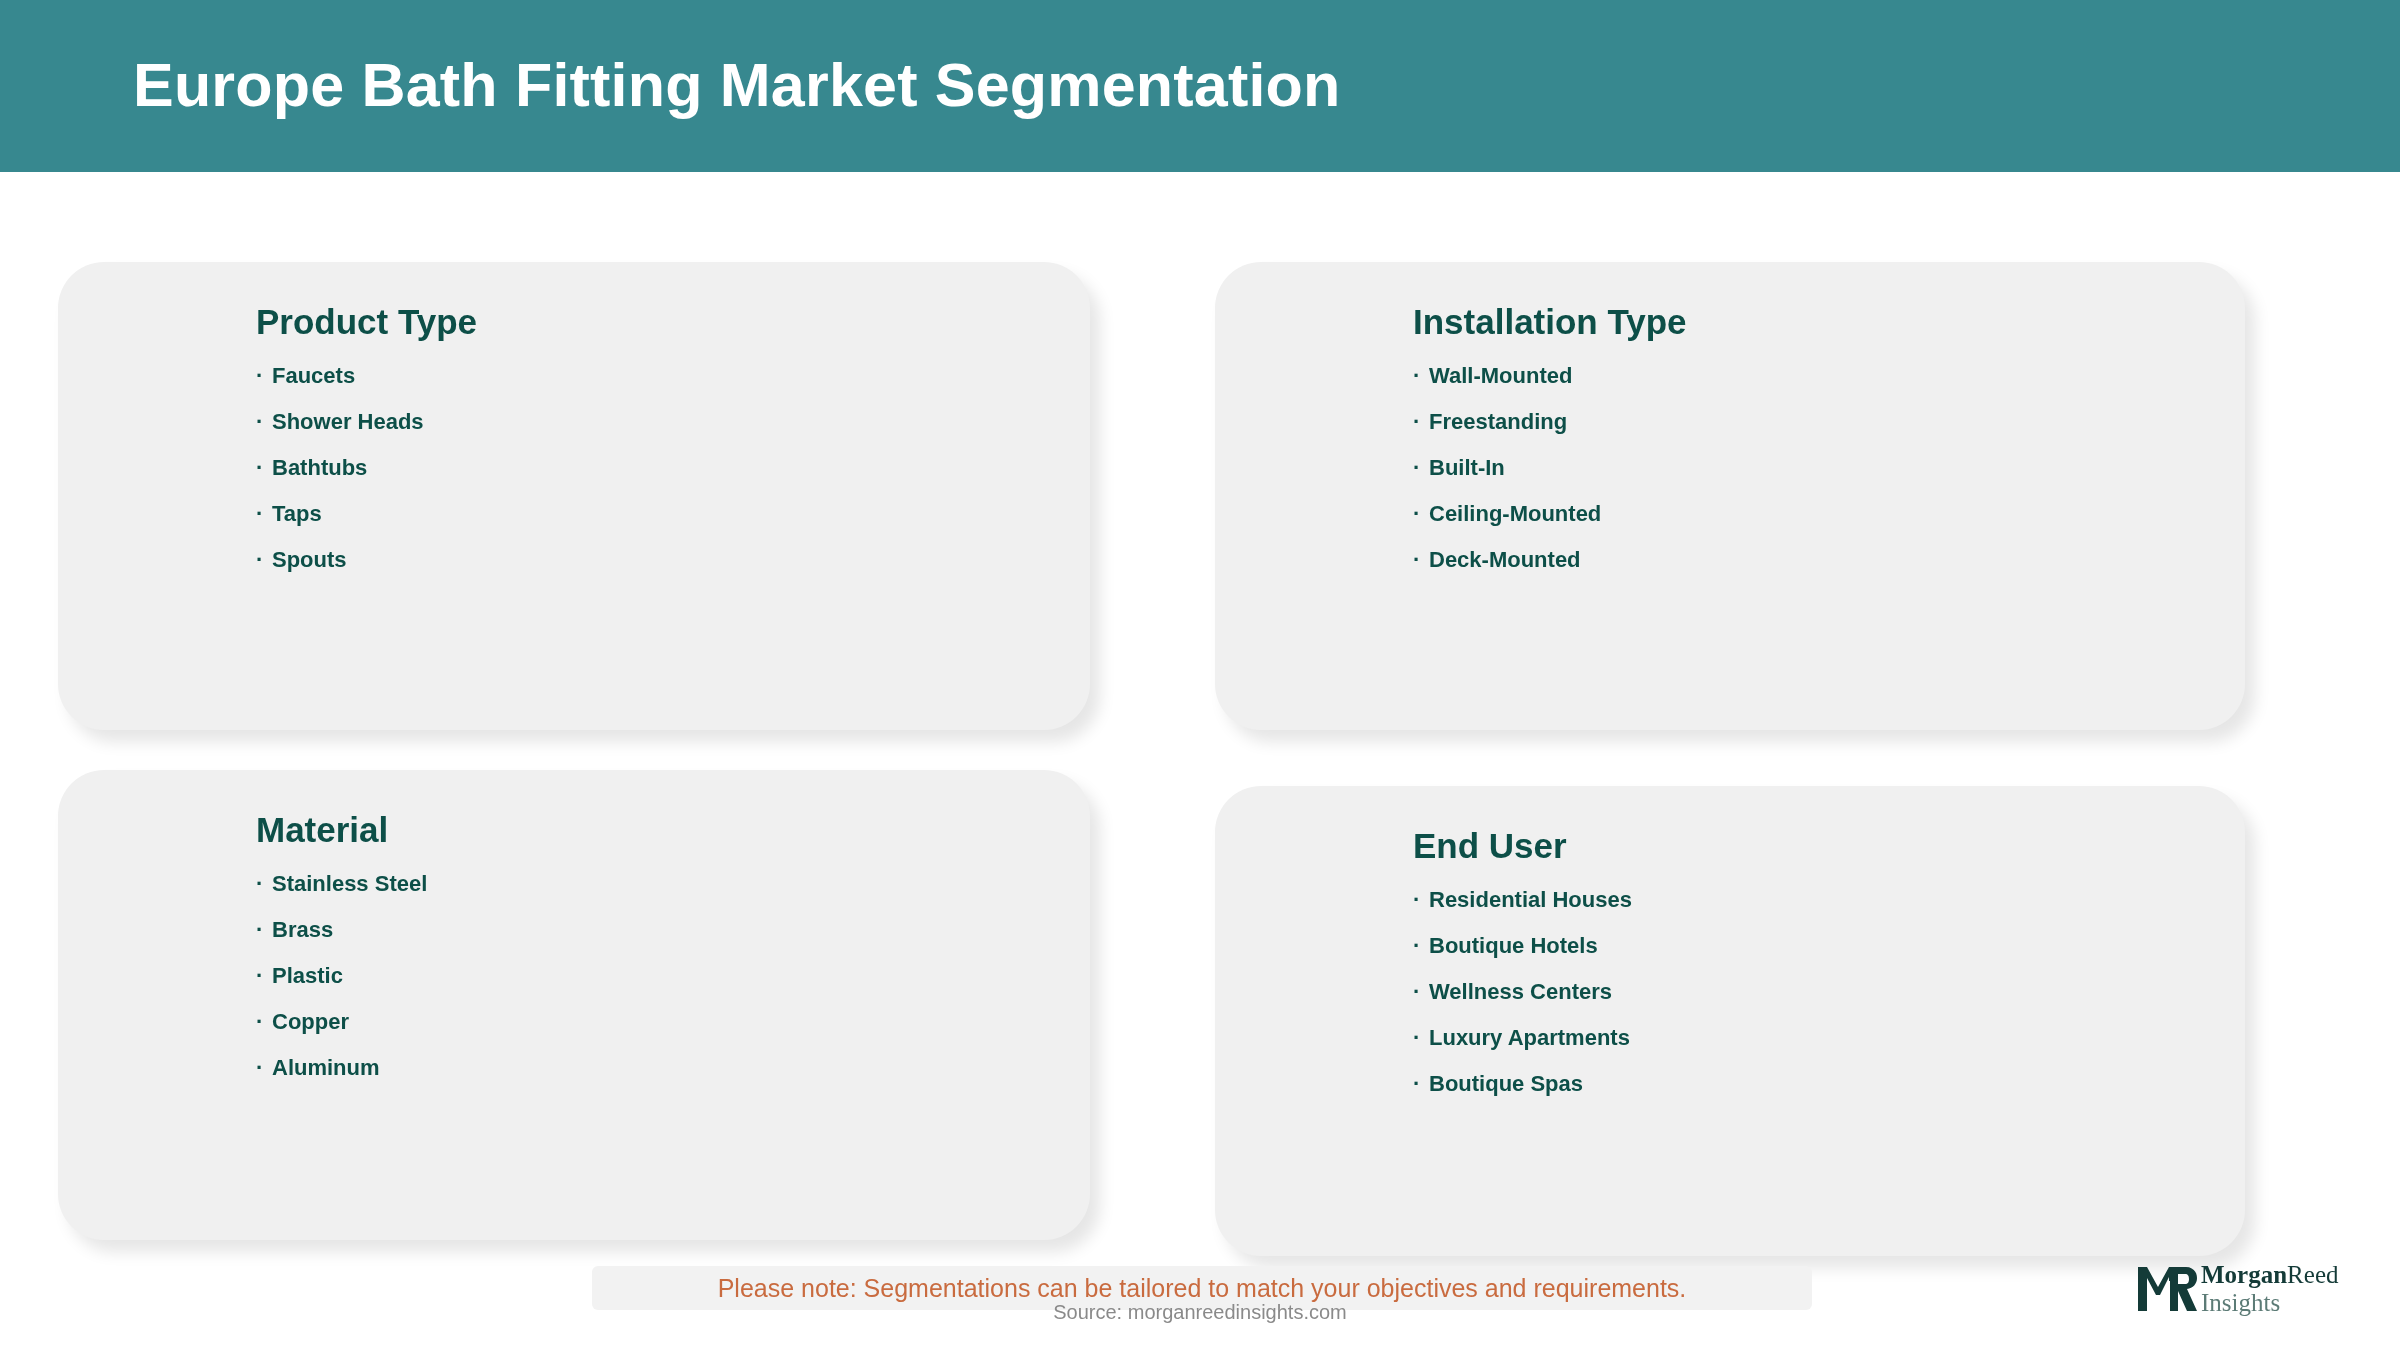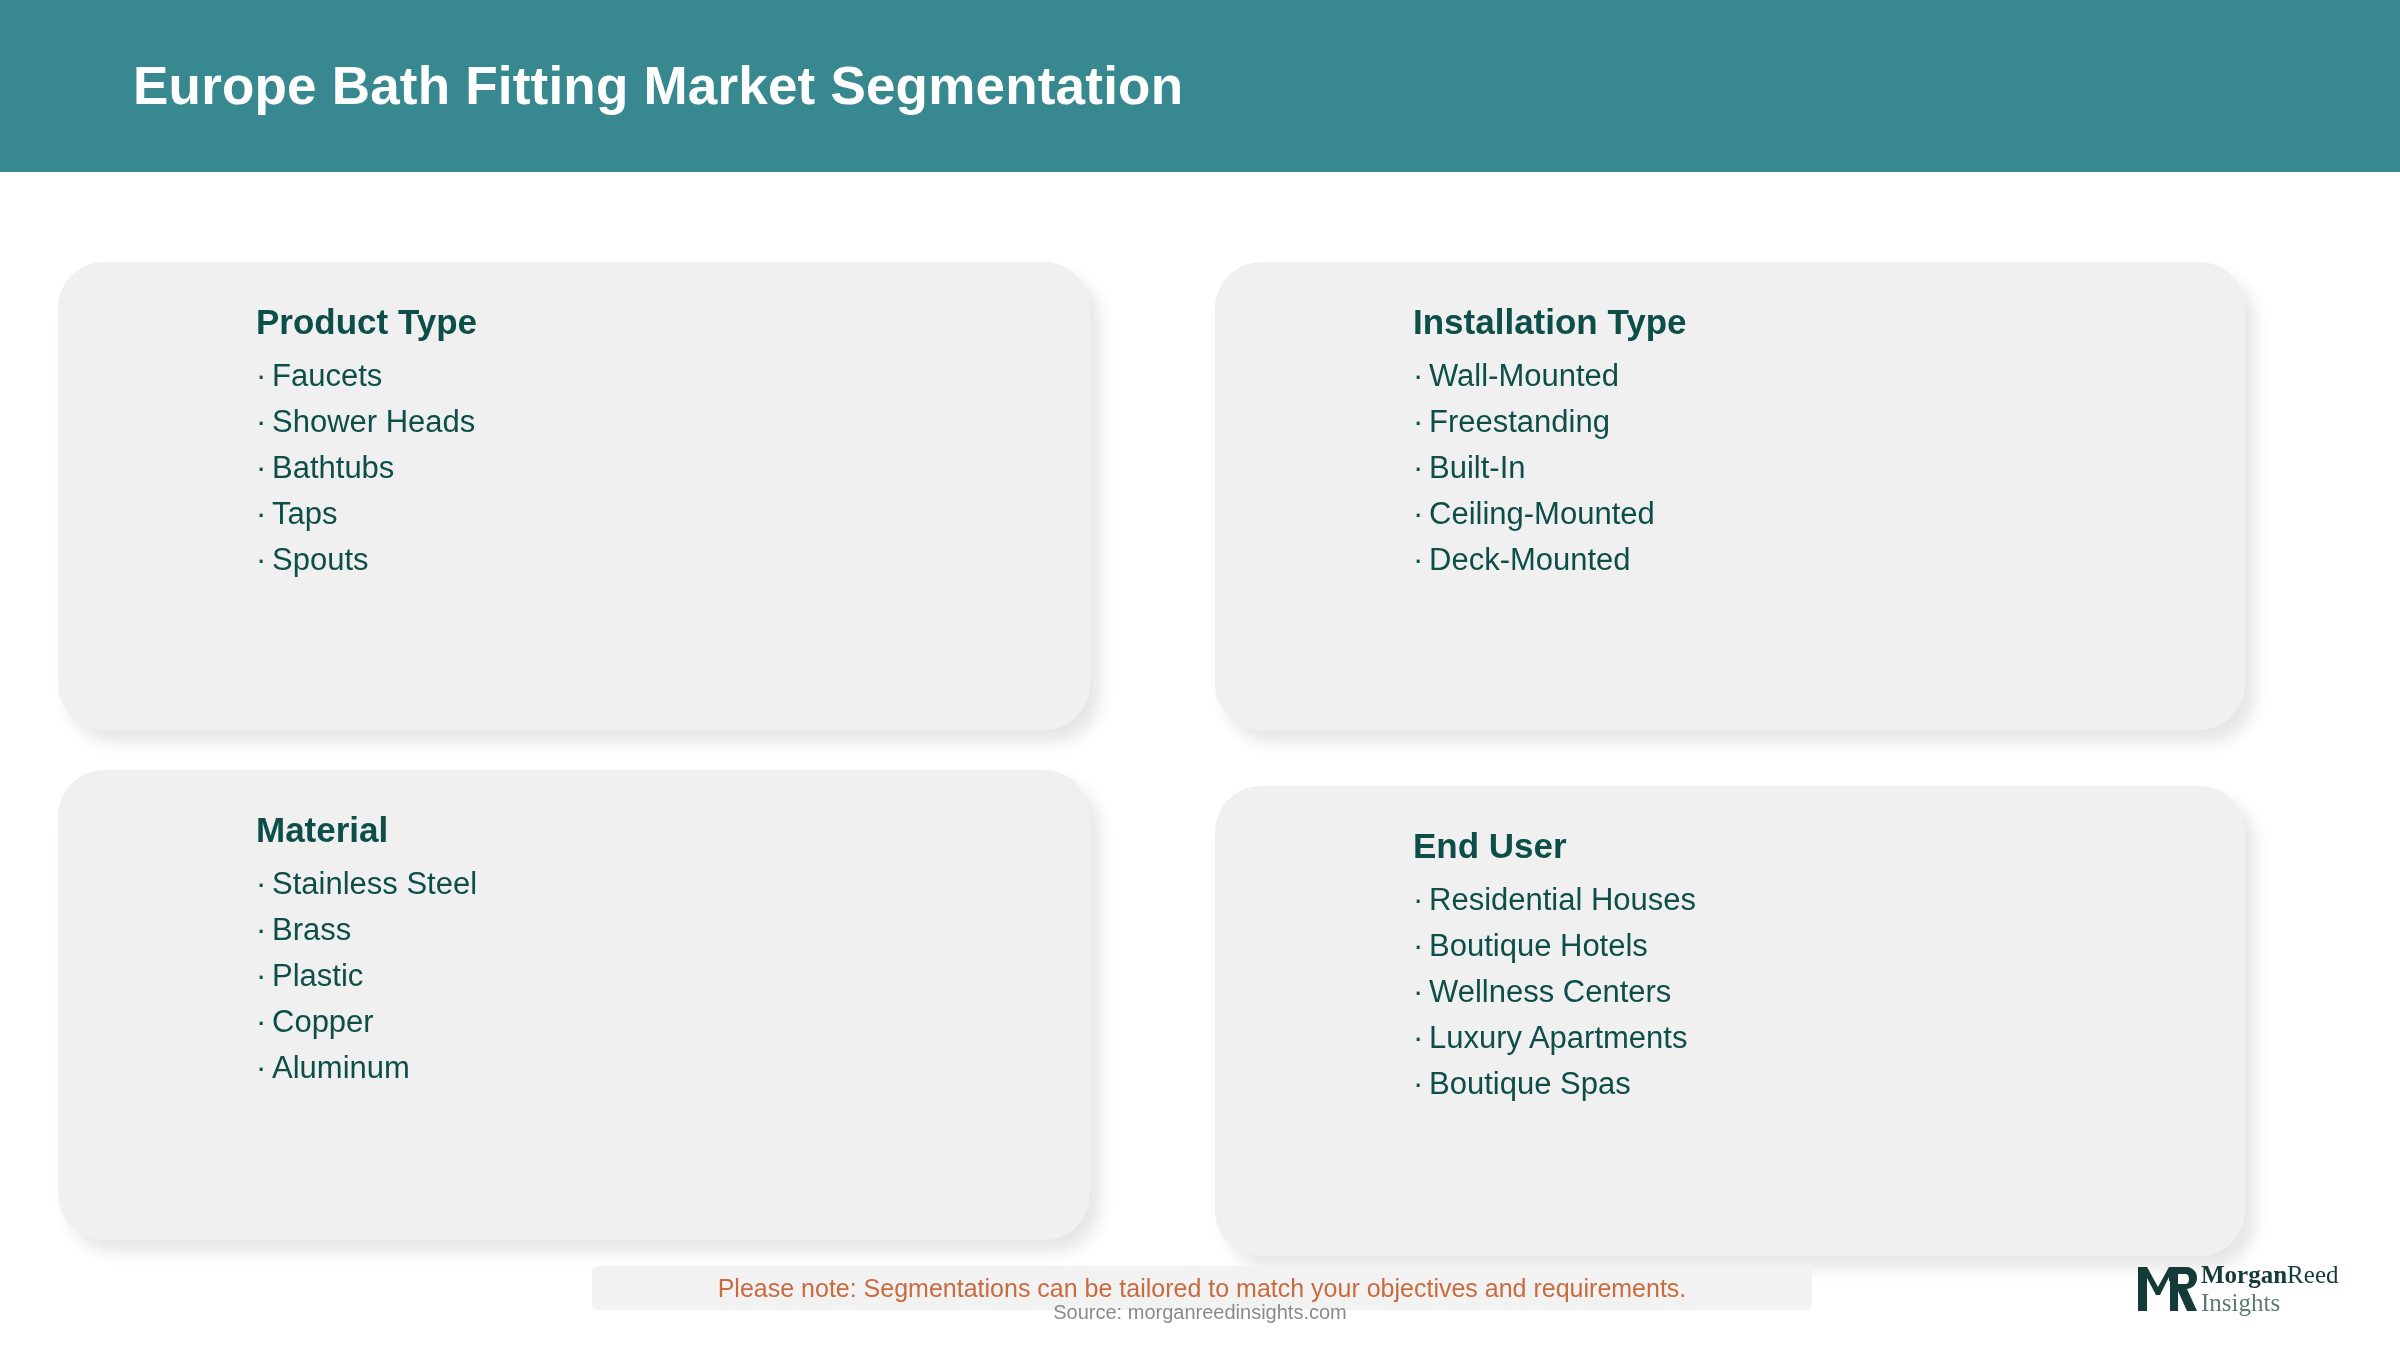--- a/index.html
+++ b/index.html
@@ -23,21 +23,21 @@
     width: 2400px;
     height: 172px;
     background: #37888f;
     display: flex;
     align-items: center;
     box-sizing: border-box;
     padding-left: 133px;
   }
   .header-title {
     color: #ffffff;
-    font-size: 53px;
+    font-size: 61px;
     font-weight: bold;
     letter-spacing: 0.2px;
     line-height: 1.1;
     white-space: nowrap;
   }
 
   
   .cards {
     position: absolute;
     left: 58px;
@@ -73,22 +73,22 @@
     margin: 0 0 14px 0;
     white-space: nowrap;
   }
   .card-list {
     list-style: none;
     margin: 0;
     padding: 0;
   }
   .card-list li {
     color: #0d4f48;
-    font-size: 31px;
-    font-weight: normal;
+    font-size: 22px;
+    font-weight: bold;
     line-height: 46px;
     white-space: nowrap;
   }
   .bullet-dot {
     display: inline-block;
     width: 16px;
     color: #0d4f48;
   }
 
   

